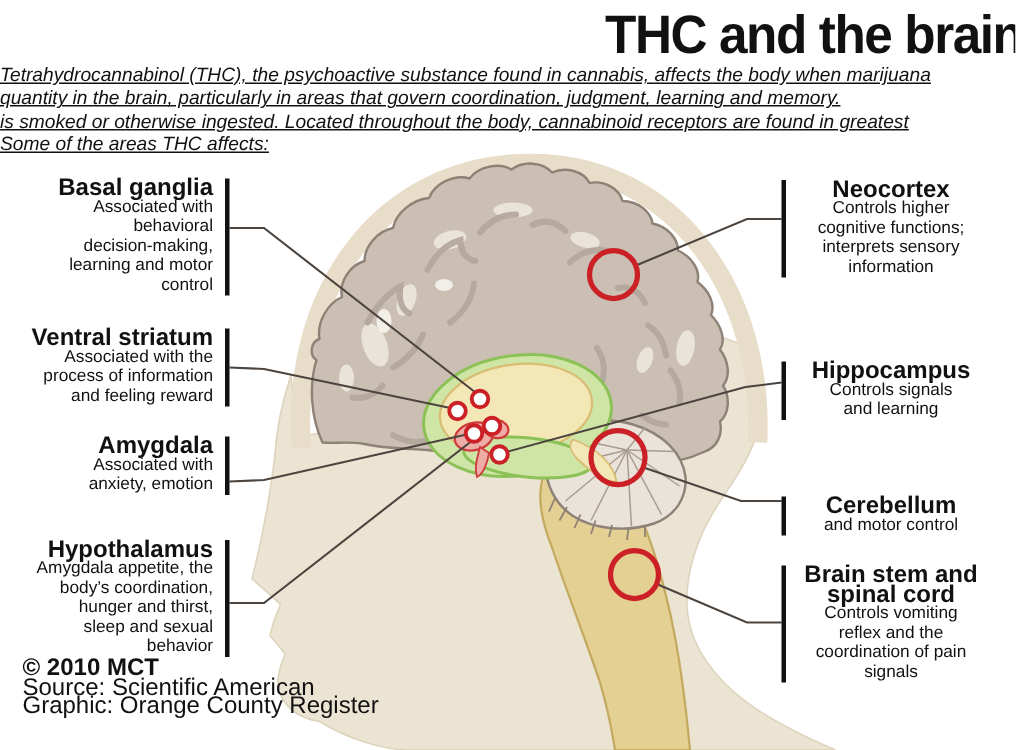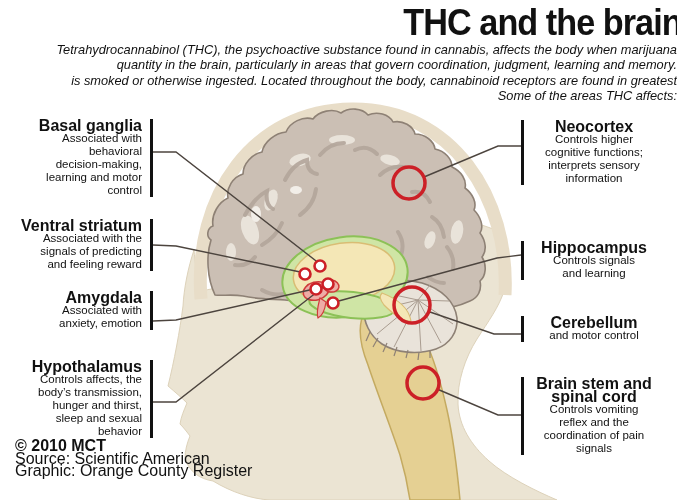--- a/index.html
+++ b/index.html
@@ -2,22 +2,22 @@
 <html><head>
 <meta charset="utf-8">
 <style>
   html,body{margin:0;padding:0;background:#fff;}
   .stage{position:relative;width:677px;height:500px;background:#ffffff;overflow:hidden;
          font-family:"Liberation Sans",sans-serif;color:#111;}
   .stage svg{position:absolute;left:0;top:0;}
   .title{position:absolute;top:2px;left:12px;width:677px;text-align:right;
          font-weight:bold;font-size:36px;letter-spacing:-1px;white-space:nowrap;}
   .title span{display:inline-block;transform:scaleX(.95);transform-origin:center;}
-  .intro{position:absolute;top:42px;left:0;width:677px;text-align:right;
-         font-style:italic;font-size:12.8px;line-height:15.4px;}
+  .intro{position:absolute;top:42px;left:0;width:677px;text-align:left;
+         font-style:italic;font-size:12.8px;line-height:15.4px;text-decoration:underline;}
   .lbl{position:absolute;font-size:11.5px;line-height:13px;}
   .lbl .hd{font-weight:bold;font-size:16px;}
   .lbl.left{width:138px;right:524px;text-align:right;border-right:3px solid #111;padding-right:8px;}
   .lbl.right{width:122px;left:521px;text-align:center;border-left:3px solid #111;padding-left:9px;}
   .footer{position:absolute;left:15px;top:440px;font-size:16px;line-height:12.5px;}
   .footer .c{font-weight:bold;}
 </style>
 </head>
 <body>
 
@@ -196,50 +196,50 @@
     <div class="hd">Basal ganglia</div>
     <div>Associated with</div>
     <div>behavioral</div>
     <div>decision-making,</div>
     <div>learning and motor</div>
     <div>control</div>
   </div>
   <div class="lbl left" style="top:219px">
     <div class="hd">Ventral striatum</div>
     <div>Associated with the</div>
-    <div>signals of predicting</div>
+    <div>process of information</div>
     <div>and feeling reward</div>
   </div>
   <div class="lbl left" style="top:291px">
     <div class="hd">Amygdala</div>
     <div>Associated with</div>
     <div>anxiety, emotion</div>
   </div>
   <div class="lbl left" style="top:360px">
     <div class="hd">Hypothalamus</div>
-    <div>Controls affects, the</div>
-    <div>body’s transmission,</div>
+    <div>Amygdala appetite, the</div>
+    <div>body’s coordination,</div>
     <div>hunger and thirst,</div>
     <div>sleep and sexual</div>
     <div>behavior</div>
   </div>
 
   <div class="lbl right" style="top:120px">
     <div class="hd">Neocortex</div>
     <div>Controls higher</div>
     <div>cognitive functions;</div>
     <div>interprets sensory</div>
     <div>information</div>
   </div>
   <div class="lbl right" style="top:241px">
     <div class="hd">Hippocampus</div>
     <div>Controls signals</div>
     <div>and learning</div>
   </div>
-  <div class="lbl right" style="top:316px">
+  <div class="lbl right" style="top:331px">
     <div class="hd">Cerebellum</div>
     <div>and motor control</div>
   </div>
   <div class="lbl right" style="top:377px">
     <div class="hd">Brain stem and</div>
     <div class="hd">spinal cord</div>
     <div>Controls vomiting</div>
     <div>reflex and the</div>
     <div>coordination of pain</div>
     <div>signals</div>

